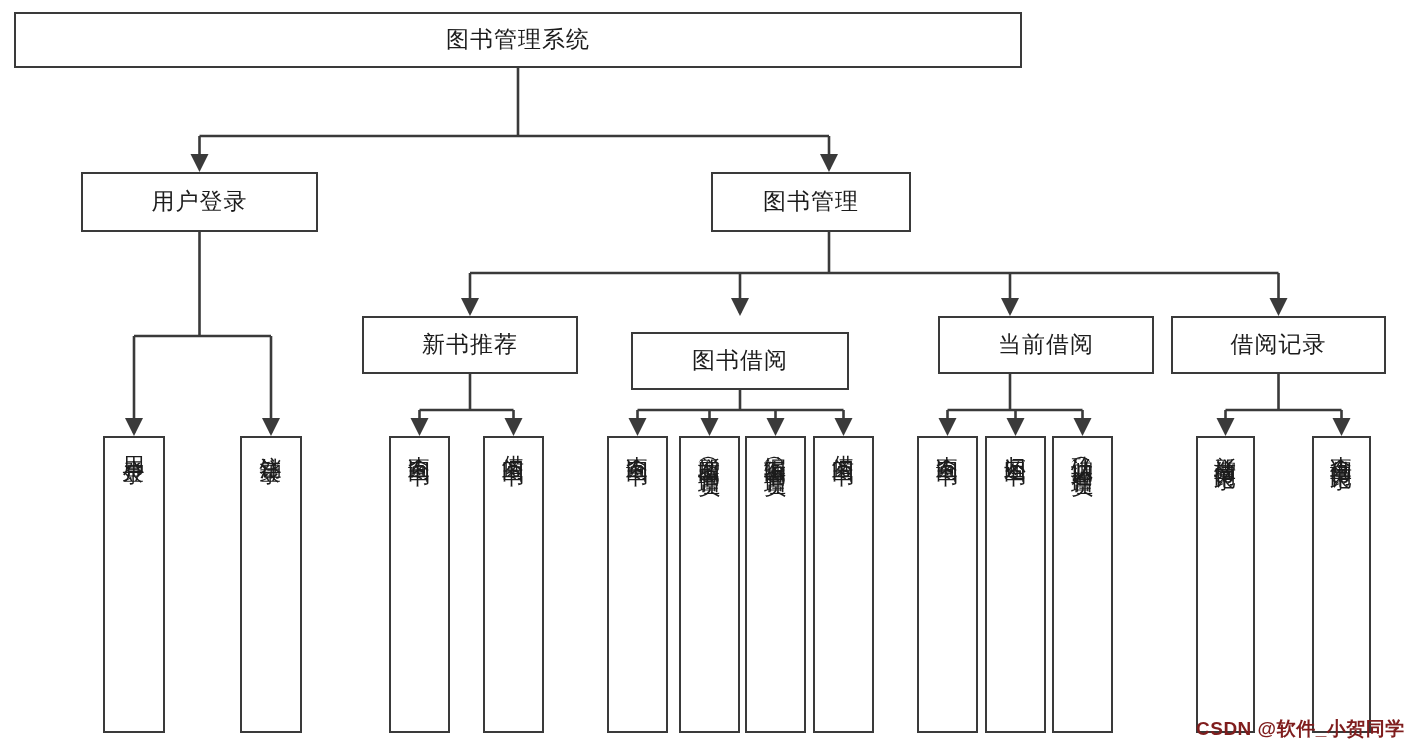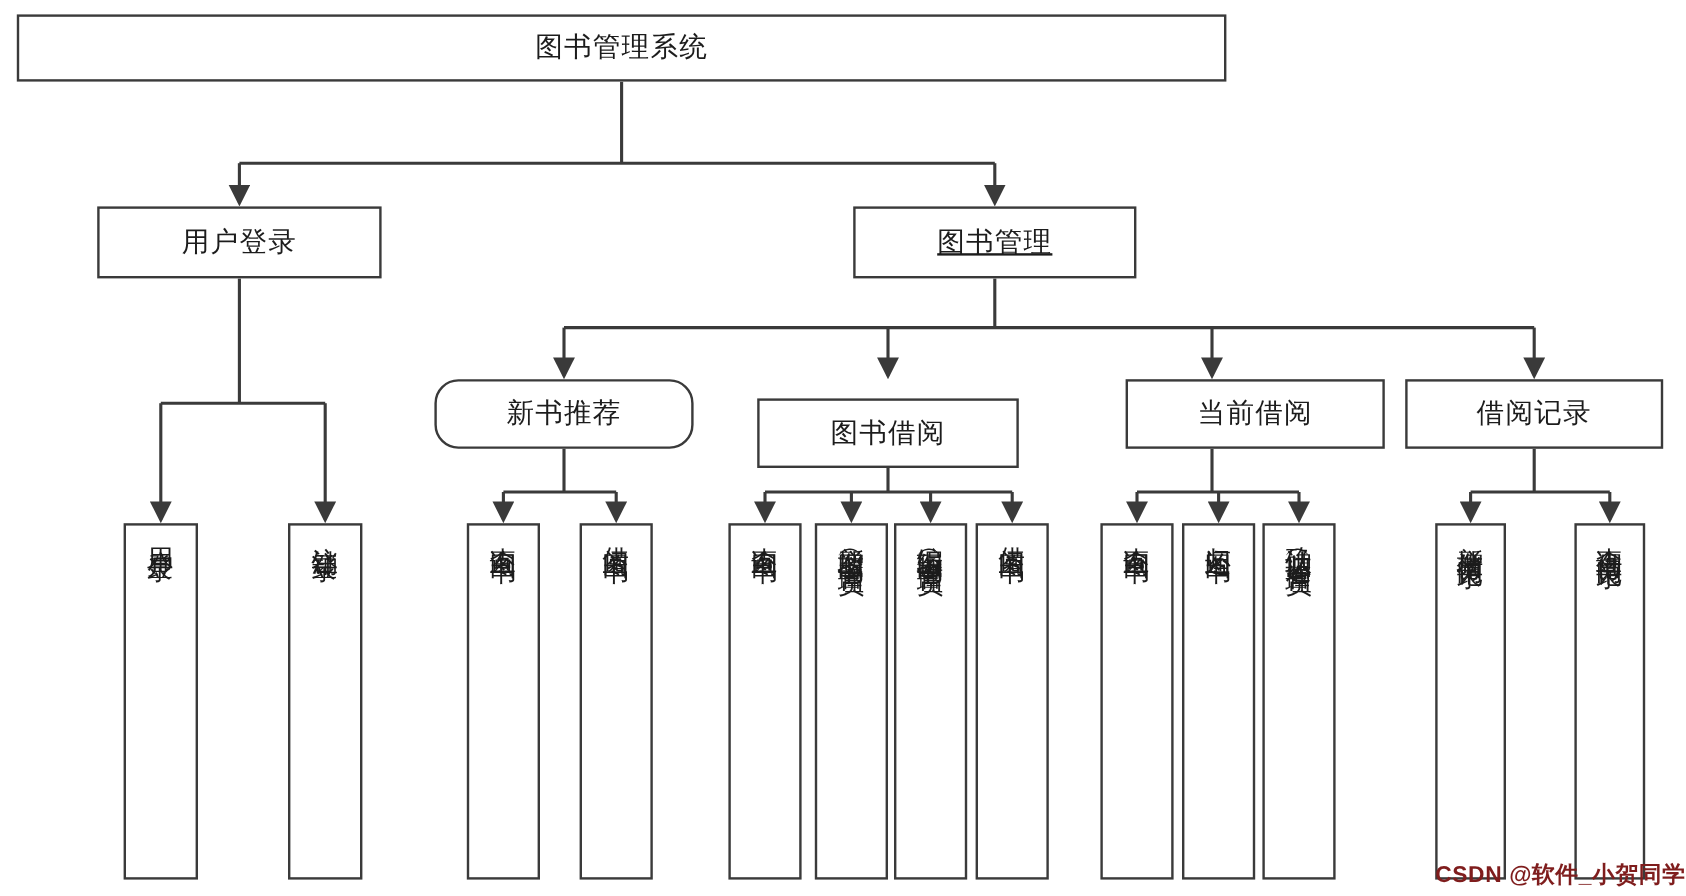--- a/index.html
+++ b/index.html
@@ -112,24 +112,24 @@
       </g>
   </svg>
 
   <div id="nodes-layer">
       <div class="node-box" style="left: 14px; top: 12px; width: 1008px; height: 56px;">
         <span class="node-label">图书管理系统</span>
       </div>
       <div class="node-box" style="left: 81px; top: 172px; width: 237px; height: 60px;">
         <span class="node-label">用户登录</span>
       </div>
-      <div class="node-box" style="left: 711px; top: 172px; width: 236px; height: 60px; text-decoration: underline;">
+      <div class="node-box" style="left: 711px; top: 172px; width: 200px; height: 60px;">
         <span class="node-label">图书管理</span>
       </div>
-      <div class="node-box" style="left: 362px; top: 316px; width: 216px; height: 58px; border-radius: 20px;">
+      <div class="node-box" style="left: 362px; top: 316px; width: 216px; height: 58px;">
         <span class="node-label">新书推荐</span>
       </div>
       <div class="node-box" style="left: 631px; top: 316px; width: 218px; height: 58px; margin-top: 16px;">
         <span class="node-label">图书借阅</span>
       </div>
       <div class="node-box" style="left: 902px; top: 316px; width: 216px; height: 58px; margin-left: 36px;">
         <span class="node-label">当前借阅</span>
       </div>
       <div class="node-box" style="left: 1171px; top: 316px; width: 215px; height: 58px; justify-content: center;">
         <span class="node-label">借阅记录</span>

